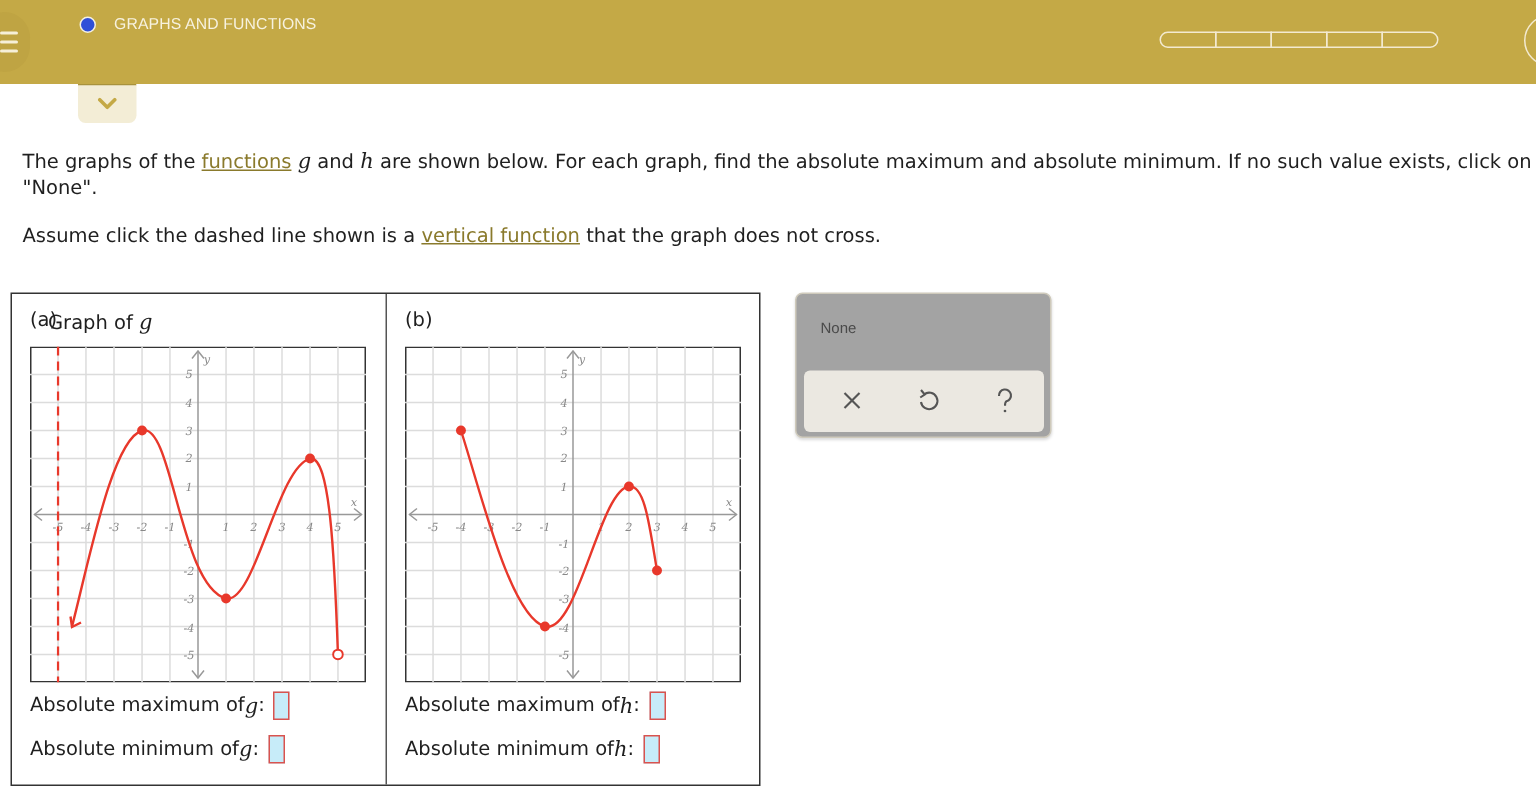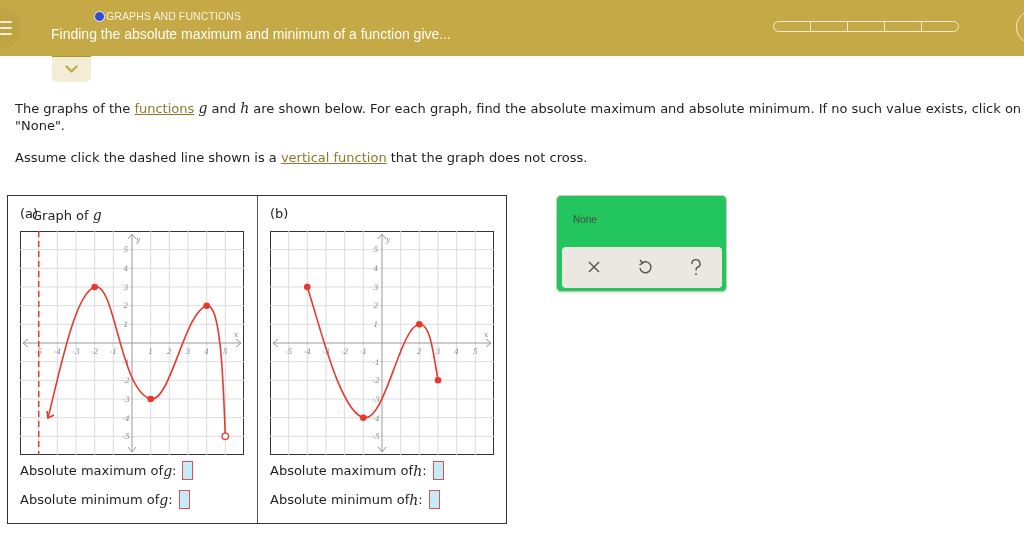--- a/index.html
+++ b/index.html
@@ -2,21 +2,21 @@
 <html><head>
 <meta charset="utf-8">
 <style>
   * { box-sizing: border-box; margin: 0; padding: 0; }
   html, body { width: 1024px; height: 534px; overflow: hidden; background: #ffffff; }
   body { font-family: "DejaVu Sans", sans-serif; color: #1f1f1f; position: relative; }
 
   .topbar { position: absolute; left: 0; top: 0; width: 1024px; height: 56px; background: #c4a946; }
   .menu-btn { position: absolute; left: -14px; top: 8px; width: 34px; height: 40px; border-radius: 20px; background: #bfa443; }
   .menu-btn span { position: absolute; left: 14px; width: 12px; height: 2px; background: #f6efd8; border-radius: 1px; }
-  .crumb { position: absolute; left: 53px; top: 10px; display: flex; align-items: center; gap: 1px; margin-left: 41px; }
+  .crumb { position: absolute; left: 53px; top: 10px; display: flex; align-items: center; gap: 12px; }
   .crumb .dot { width: 11px; height: 11px; border-radius: 50%; background: #2f4fd8; border: 1.5px solid #f4f0e0; }
   .crumb .cat { font-family: "Liberation Sans", sans-serif; font-size: 10.5px; color: #f7f2df; letter-spacing: 0.1px; }
   .title { position: absolute; left: 51px; top: 26px; font-family: "Liberation Sans", sans-serif; font-size: 14px; color: #fffdf5; }
   .progress { position: absolute; left: 773px; top: 21px; display: flex; }
   .progress .seg { width: 38px; height: 11px; border: 1.2px solid #f3ead0; margin-right: -1px; }
   .progress .seg.first { border-radius: 6px 0 0 6px; }
   .progress .seg.last { border-radius: 0 6px 6px 0; }
   .right-circle { position: absolute; left: 1016px; top: 10px; width: 34px; height: 34px; border-radius: 50%; border: 1.5px solid #f3ead0; }
   .expand-tab { position: absolute; left: 52px; top: 56px; width: 39px; height: 26px; background: #f3edd6; border-top: 1.5px solid #a8923c; border-radius: 0 0 5px 5px; }
   .expand-tab svg { position: absolute; left: 13px; top: 8px; }
@@ -32,39 +32,38 @@
   .panel.a { left: 0; }
   .panel.b { left: 250px; }
   .panel .tag { position: absolute; left: 12px; top: 10px; font-size: 13px; }
   .panel .gtitle { position: absolute; left: 0; width: 249px; top: 11px; text-align: left; font-size: 13px; padding-left: 24px; }
   .panel svg.plot { position: absolute; left: 12px; top: 35px; }
   .answer-row { position: absolute; left: 12px; font-size: 13px; display: flex; align-items: center; }
   .answer-row.max { top: 265px; text-align: right; }
   .answer-row.min { top: 294px; text-align: center; }
   .answer-box { display: inline-block; width: 11px; height: 19px; background: #c7ecf9; border: 1.2px solid #d9534f; margin-left: 6px; cursor: text; }
 
-  .tool-panel { position: absolute; left: 556px; top: 195px; width: 171px; height: 97px; border: 1px solid #cfcabb; border-radius: 5px; background: #22c55e; box-shadow: 0 1px 2px rgba(0,0,0,0.15); }
+  .tool-panel { position: absolute; left: 530px; top: 195px; width: 171px; height: 97px; border: 1px solid #cfcabb; border-radius: 5px; background: #a3a3a3; box-shadow: 0 1px 2px rgba(0,0,0,0.15); }
   .none-btn { position: absolute; left: 16px; top: 18px; font-family: "Liberation Sans", sans-serif; font-size: 10px; color: #4a4a4a; cursor: pointer; }
   .tool-bar { position: absolute; left: 5px; top: 51px; width: 160px; height: 41px; background: #ebe8e1; border-radius: 4px; }
   .tool-bar .tb { position: absolute; top: 10px; width: 20px; height: 20px; cursor: pointer; }
 </style>
 </head>
 <body>
 
 <div class="topbar">
   <div class="menu-btn">
     <span style="top:13px"></span>
     <span style="top:19px"></span>
     <span style="top:25px"></span>
   </div>
   <div class="crumb">
     <span class="dot"></span>
     <span class="cat">GRAPHS AND FUNCTIONS</span>
   </div>
-  <div class="title">Finding the absolute maximum and minimum of a function give...</div>
   <div class="progress">
     <div class="seg first"></div>
     <div class="seg"></div>
     <div class="seg"></div>
     <div class="seg"></div>
     <div class="seg last"></div>
   </div>
   <div class="right-circle"></div>
 </div>
 <div class="expand-tab">

